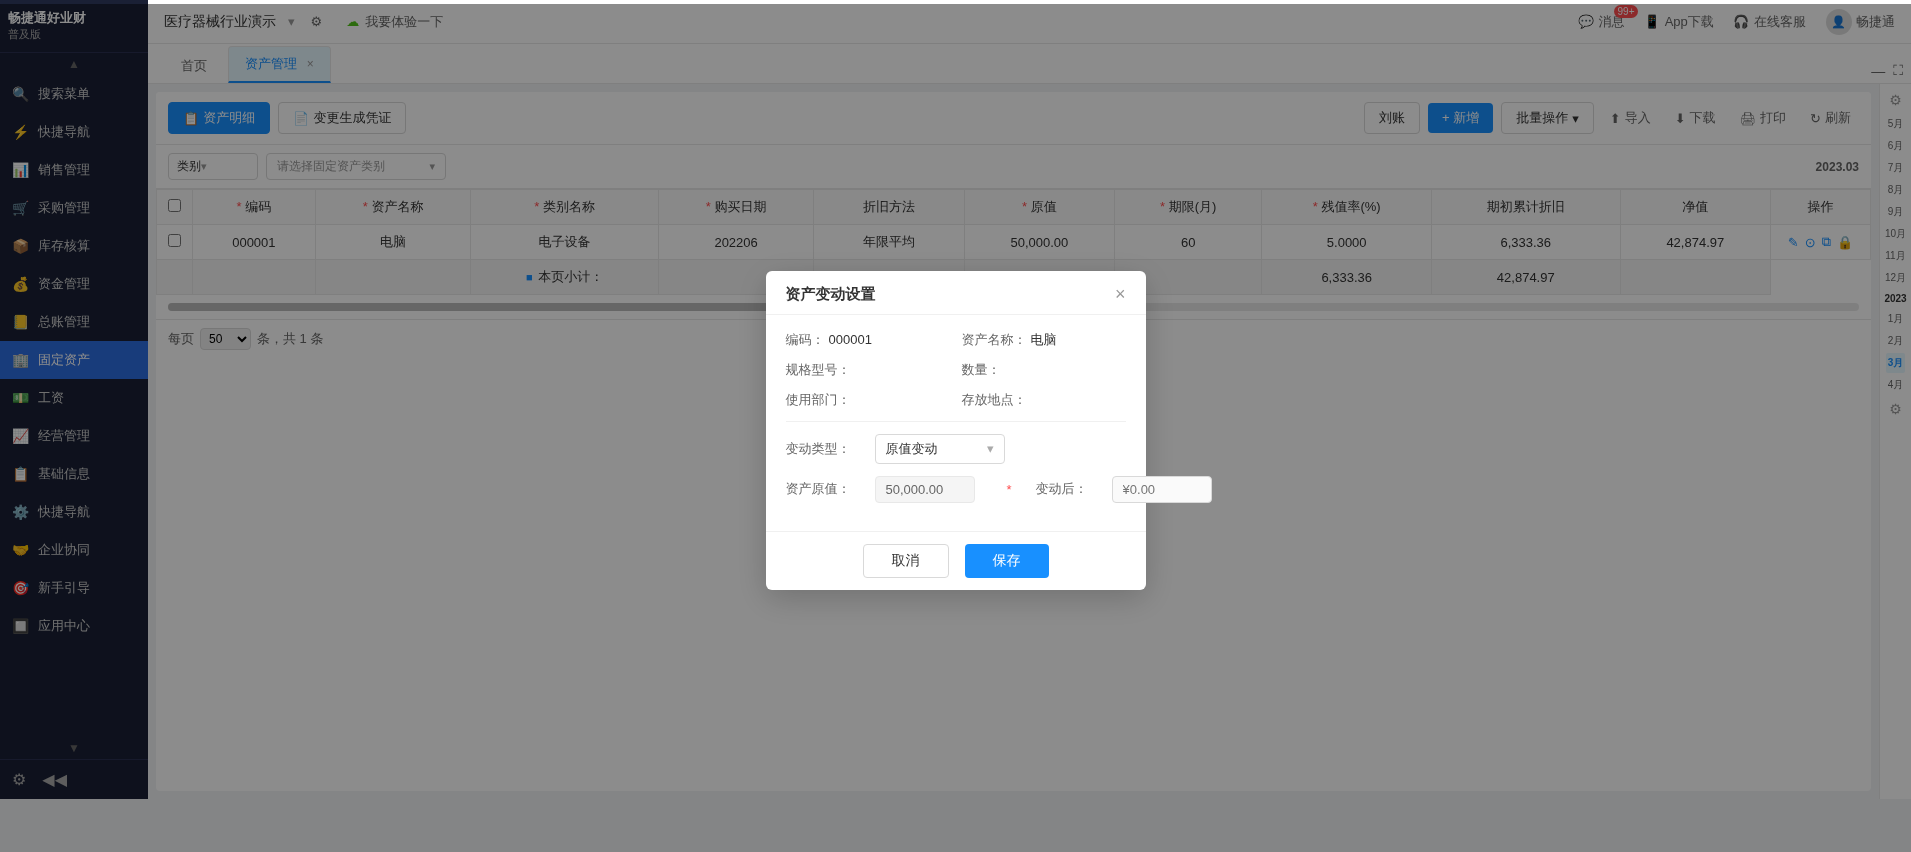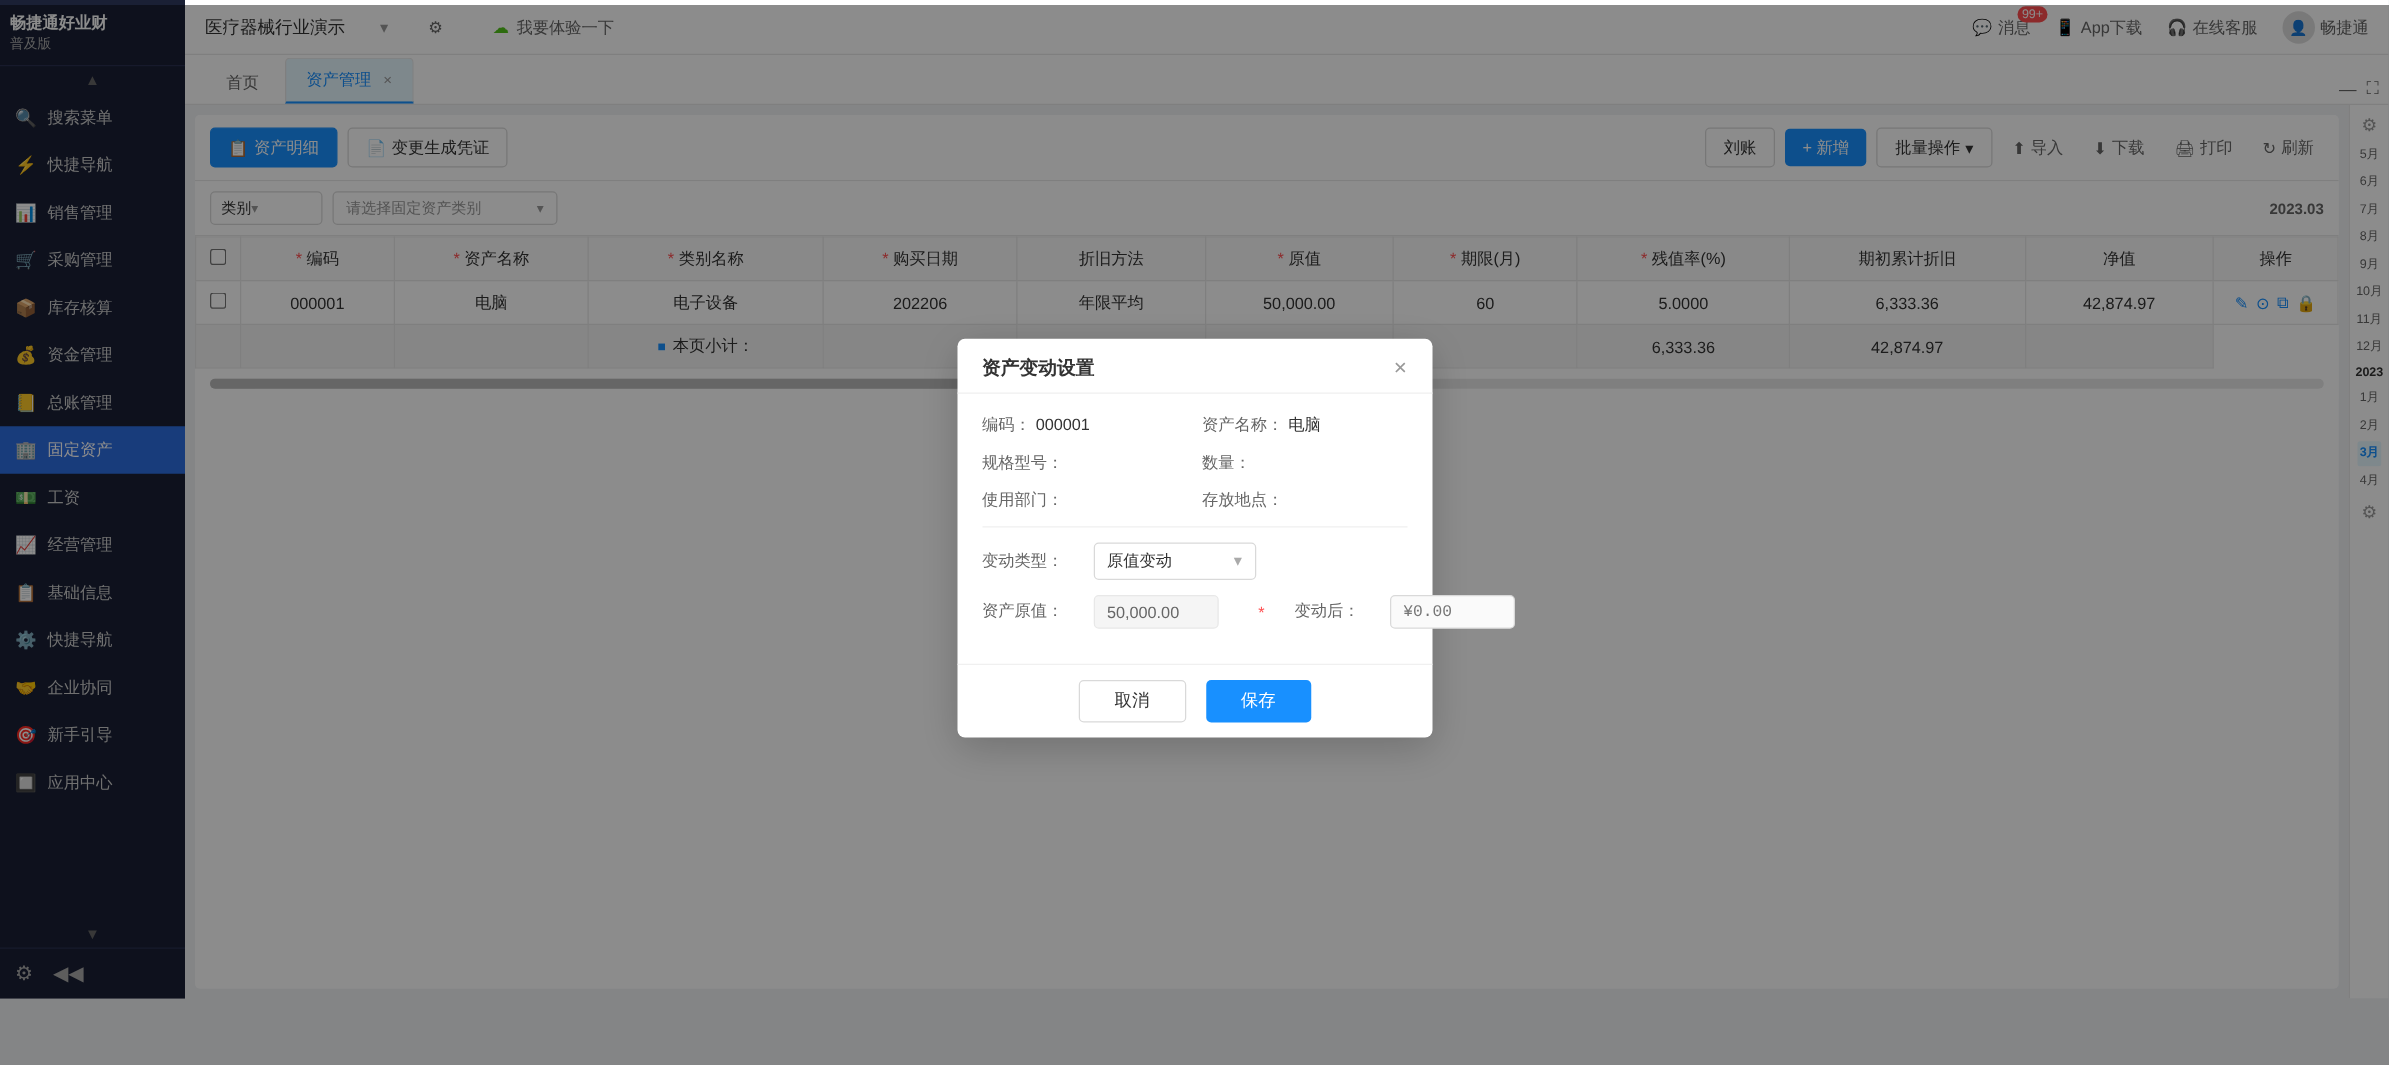--- a/index.html
+++ b/index.html
@@ -19,21 +19,21 @@
     .sidebar-scroll { flex: 1; overflow-y: auto; }
     .sidebar-scroll::-webkit-scrollbar { width: 4px; }
     .sidebar-scroll::-webkit-scrollbar-thumb { background: #3a4060; }
     .sidebar-bottom { padding: 10px 12px; display: flex; gap: 16px; border-top: 1px solid #2a3050; }
     .sidebar-bottom-icon { color: #aaa; cursor: pointer; font-size: 16px; }
 
     
     .main-content { flex: 1; display: flex; flex-direction: column; overflow: hidden; }
 
     
-    .top-bar { background: #fff; height: 44px; display: flex; align-items: center; padding: 0 16px; gap: 28px; border-bottom: 1px solid #e8e8e8; flex-shrink: 0; }
+    .top-bar { background: #fff; height: 44px; display: flex; align-items: center; padding: 0 16px; gap: 12px; border-bottom: 1px solid #e8e8e8; flex-shrink: 0; }
     .top-bar-title { font-size: 14px; color: #333; display: flex; align-items: center; gap: 6px; }
     .top-bar-gear { color: #666; cursor: pointer; margin-left: 4px; }
     .top-bar-feedback { display: flex; align-items: center; gap: 6px; color: #666; margin-left: 12px; font-size: 13px; }
     .top-bar-right { margin-left: auto; display: flex; align-items: center; gap: 20px; }
     .top-bar-badge { position: relative; display: inline-flex; align-items: center; gap: 4px; color: #666; cursor: pointer; font-size: 13px; }
     .badge-red { background: #ff4d4f; color: #fff; font-size: 10px; padding: 1px 4px; border-radius: 8px; position: absolute; top: -8px; right: -14px; white-space: nowrap; }
     .top-bar-user { display: flex; align-items: center; gap: 4px; color: #666; cursor: pointer; }
     .user-avatar { width: 26px; height: 26px; background: #ddd; border-radius: 50%; display: flex; align-items: center; justify-content: center; color: #666; font-size: 12px; }
 
     
@@ -98,21 +98,21 @@
     .modal-close { cursor: pointer; color: #999; font-size: 18px; line-height: 1; }
     .modal-body { padding: 16px 20px; }
     .modal-row { display: flex; align-items: flex-start; gap: 12px; margin-bottom: 12px; }
     .modal-col { flex: 1; display: flex; align-items: center; gap: 4px; }
     .modal-label { color: #666; font-size: 13px; white-space: nowrap; }
     .modal-value { color: #333; font-size: 13px; }
     .modal-divider { height: 1px; background: #f0f0f0; margin: 12px 0; }
     .modal-field-row { display: flex; align-items: center; gap: 24px; margin-bottom: 12px; }
     .modal-select { border: 1px solid #d9d9d9; border-radius: 4px; padding: 5px 10px; font-size: 13px; display: flex; align-items: center; justify-content: space-between; min-width: 130px; cursor: pointer; background: #fff; }
     .modal-input { border: 1px solid #d9d9d9; border-radius: 4px; padding: 5px 10px; font-size: 13px; color: #333; min-width: 100px; }
-    .modal-input-required { border: 1px solid #d9d9d9; border-radius: 4px; padding: 5px 10px; font-size: 13px; color: #aaa; min-width: 100px; background: #fafafa; font-family: Liberation Mono, monospace; }
+    .modal-input-required { border: 1px solid #d9d9d9; border-radius: 4px; padding: 5px 10px; font-size: 13px; color: #aaa; min-width: 100px; background: #fafafa; }
     .modal-footer { padding: 12px 20px; display: flex; justify-content: center; gap: 16px; border-top: 1px solid #f0f0f0; }
     .btn-cancel { background: #fff; color: #333; border: 1px solid #d9d9d9; padding: 7px 28px; border-radius: 4px; cursor: pointer; font-size: 14px; }
     .btn-save { background: #1890ff; color: #fff; border: none; padding: 7px 28px; border-radius: 4px; cursor: pointer; font-size: 14px; }
     .page-wrapper { flex: 1; display: flex; flex-direction: column; position: relative; overflow: hidden; }
     .content-area { flex: 1; display: flex; flex-direction: column; overflow: hidden; background: #fff; margin: 8px; border-radius: 4px; }
     .dropdown-arrow { color: #999; font-size: 11px; }
   </style>
 </head>
 <body>
 
@@ -356,20 +356,29 @@
               </tbody>
             </table>
           </div>
 
           <div style="padding:4px 12px;background:#fff;">
             <div class="scroll-track">
               <div class="scroll-thumb"></div>
             </div>
           </div>
 
+          <div class="pagination">
+            <span>每页</span>
+            <select>
+              <option>50</option>
+              <option>100</option>
+              <option>200</option>
+            </select>
+            <span>条，共 1 条</span>
+          </div>
         </div>
       </div>
 
       <div class="right-panel">
         <div class="right-panel-gear">⚙</div>
         <div class="right-panel-month">5月</div>
         <div class="right-panel-month">6月</div>
         <div class="right-panel-month">7月</div>
         <div class="right-panel-month">8月</div>
         <div class="right-panel-month">9月</div>

